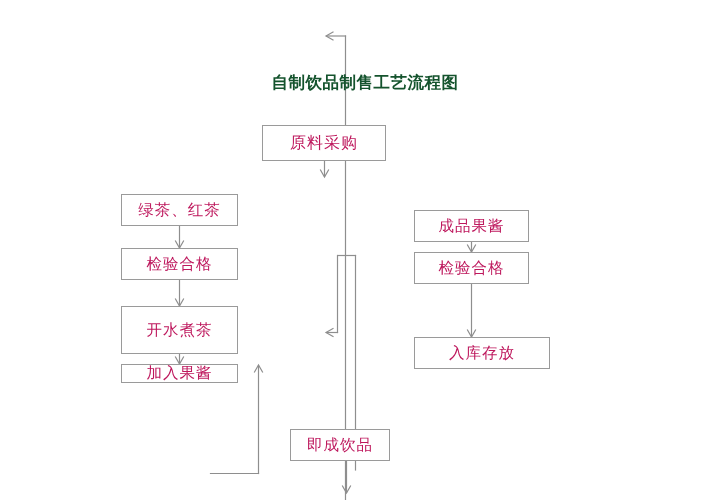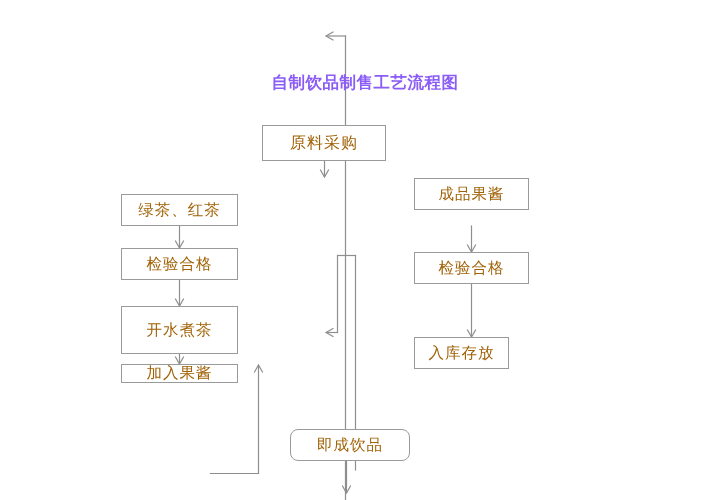--- a/index.html
+++ b/index.html
@@ -26,34 +26,34 @@
     pointer-events: none;
   }
   .chart-title {
     position: absolute;
     left: 255px;
     top: 72px;
     width: 220px;
     text-align: center;
     font-size: 16.5px;
     font-weight: bold;
-    color: #8b5cf6;
+    color: #14532d;
     letter-spacing: 0.5px;
     white-space: nowrap;
     font-family: "DejaVu Serif", "Liberation Serif", serif;
   }
   .node {
     position: absolute;
     box-sizing: border-box;
     border: 1px solid #9a9a9a;
     background: #ffffff;
     display: flex;
     align-items: center;
     justify-content: center;
-    color: #a16207;
+    color: #be185d;
     font-size: 15.5px;
     letter-spacing: 1px;
     white-space: nowrap;
     font-family: Liberation Serif, serif;
   }
   .node.wide {
     font-size: 16px;
   }
 </style>
 </head>
@@ -139,29 +139,29 @@
   </div>
 
   <div class="node" style="left:121px; top:306px; width:117px; height:48px;">
     <span>开水煮茶</span>
   </div>
 
   <div class="node" style="left:121px; top:364px; width:117px; height:19px;">
     <span>加入果酱</span>
   </div>
 
-  <div class="node" style="left:414px; top:178px; width:115px; height:32px;">
+  <div class="node" style="left:414px; top:210px; width:115px; height:32px;">
     <span>成品果酱</span>
   </div>
 
   <div class="node" style="left:414px; top:252px; width:115px; height:32px;">
     <span>检验合格</span>
   </div>
 
-  <div class="node" style="left:414px; top:337px; width:95px; height:32px;">
+  <div class="node" style="left:414px; top:337px; width:136px; height:32px;">
     <span>入库存放</span>
   </div>
 
-  <div class="node" style="left:290px; top:429px; width:120px; height:32px;border-radius:8px;">
+  <div class="node" style="left:290px; top:429px; width:100px; height:32px;">
     <span>即成饮品</span>
   </div>
 
 </div>
 
 </body></html>

